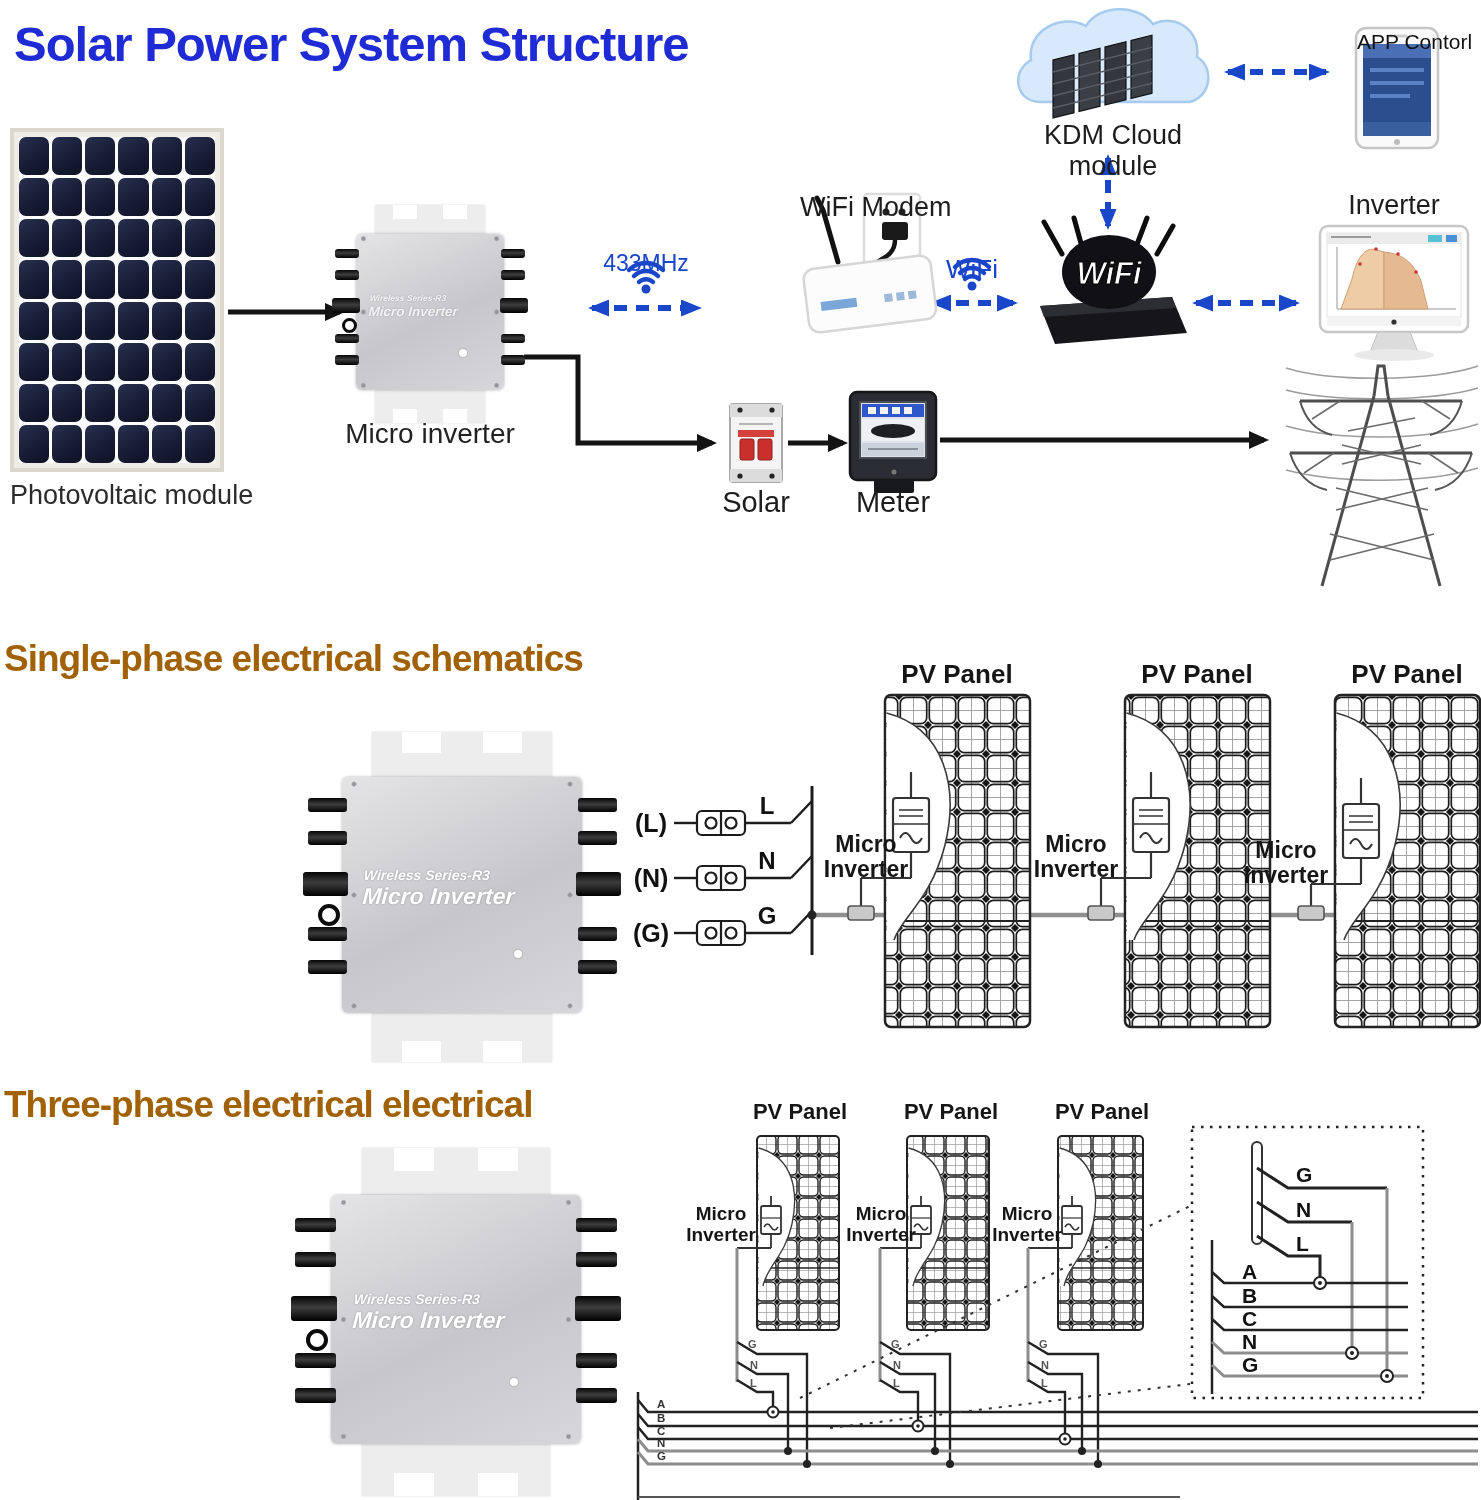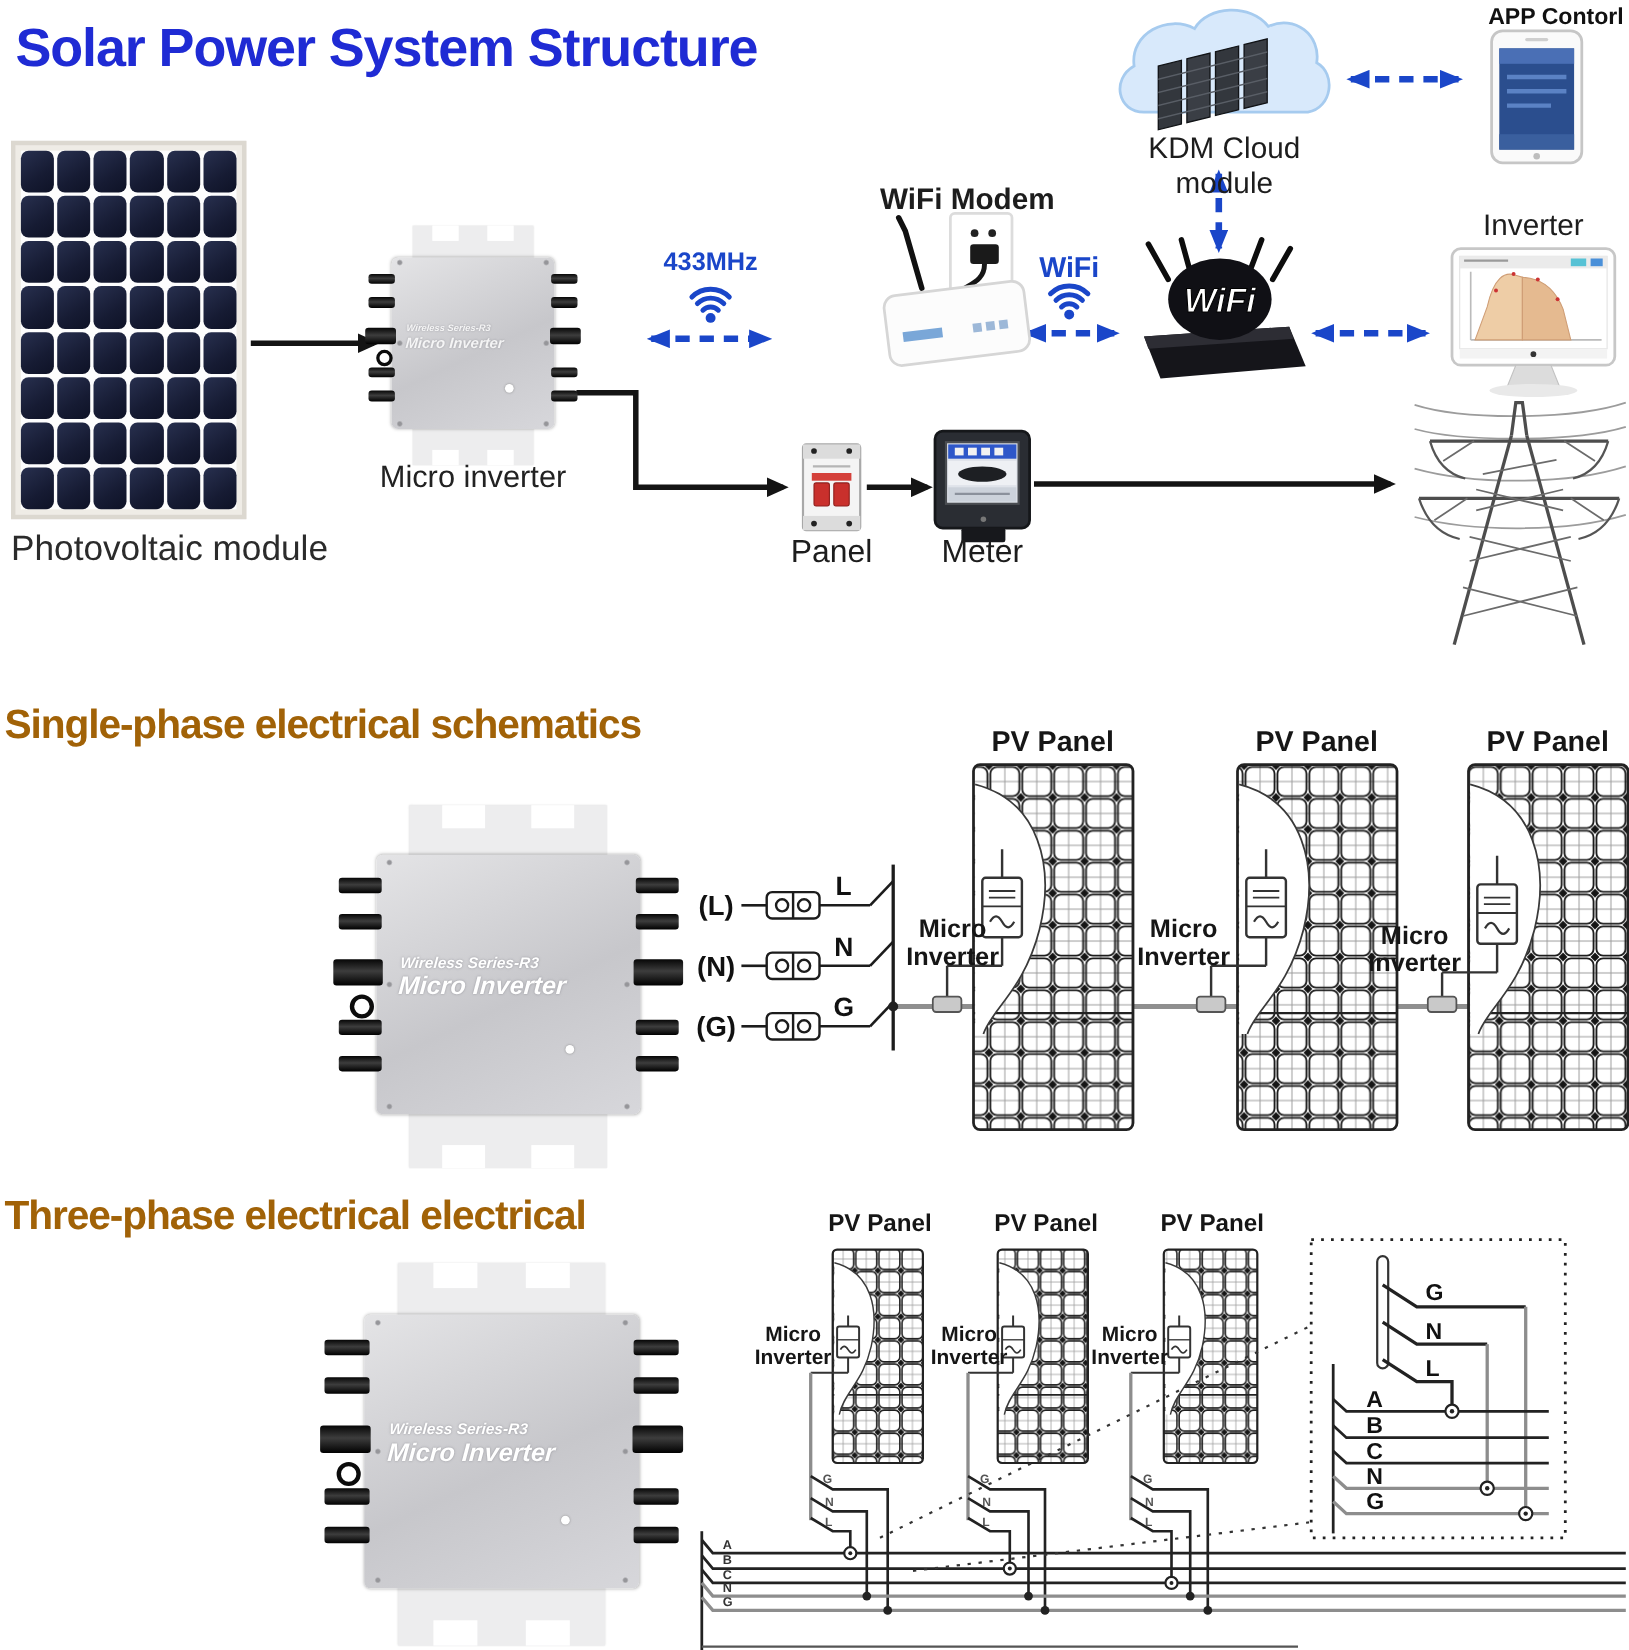--- a/index.html
+++ b/index.html
@@ -3,21 +3,21 @@
 <meta charset="utf-8">
 <style>
   html,body{margin:0;padding:0;background:#fff;}
   body{font-family:"Liberation Sans",sans-serif;color:#111;}
   .page{position:relative;width:1481px;height:1500px;background:#fff;overflow:hidden;}
   svg text{font-family:"Liberation Sans",sans-serif;}
 
   .abs{position:absolute;}
   .lbl{position:absolute;color:#1c1c1c;}
   .ctr{text-align:center;}
-  .b{font-weight:bold;}
+  .b{font-weight:normal;margin-top:26px;}
 
   .title{left:14px;top:16px;font-size:49px;font-weight:bold;color:#1f2bd4;letter-spacing:-1px;}
   .heading{left:4px;font-size:37px;font-weight:bold;color:#a16207;letter-spacing:-1px;}
 
   
   .solar{left:10px;top:128px;width:214px;height:344px;background:#efece6;border:4px solid #dcd8d0;box-sizing:border-box;padding:5px;}
   .solar .cells{width:100%;height:100%;display:grid;grid-template-columns:repeat(6,1fr);grid-template-rows:repeat(8,1fr);gap:3px;background:#fdfdfd;}
   .solar .cells div{background:linear-gradient(145deg,#28304f 0%,#161b33 60%,#0e1226 100%);border-radius:7px;}
 
   .blue{color:#1a46c9;}
@@ -506,21 +506,21 @@
         <div></div>
         <div></div>
         <div></div>
         <div></div>
         <div></div>
         <div></div>
         <div></div>
         <div></div>
     </div>
   </div>
-  <div class="lbl z2" style="left:10px;top:480px;font-size:32px;color:#2b2b2b;">Photovoltaic module</div>
+  <div class="lbl z2" style="left:10px;top:480px;font-size:27px;color:#2b2b2b;">Photovoltaic module</div>
 
   <div class="inv inv-top" style="left:338px;top:205px;width:184px;height:218px;">
     <div class="plate"></div>
     <div class="notch nt1"></div>
       <div class="notch nt2"></div>
       <div class="notch nb1"></div>
       <div class="notch nb2"></div>
     <div class="body"></div>
     <div class="c cl r1"></div>
       <div class="c cl r2"></div>
@@ -540,21 +540,21 @@
     <div class="led"></div>
   </div>
   <div class="lbl ctr z2" style="left:335px;top:418px;width:190px;font-size:28px;color:#222;">Micro inverter</div>
 
   <div class="lbl ctr b blue z2" style="left:596px;top:224px;width:100px;font-size:23px;">433MHz</div>
   <div class="lbl b z2" style="left:800px;top:166px;font-size:27px;color:#1d1d1d;">WiFi Modem</div>
   <div class="lbl ctr b blue z2" style="left:922px;top:228px;width:100px;font-size:26px;">WiFi</div>
   <div class="lbl ctr z2" style="left:1022px;top:120px;width:182px;font-size:27px;color:#1d1d1d;">KDM Cloud module</div>
   <div class="lbl ctr b z2" style="left:1348px;top:4px;width:133px;font-size:21px;color:#111;">APP Contorl</div>
   <div class="lbl ctr z2" style="left:1324px;top:190px;width:140px;font-size:27px;color:#1d1d1d;">Inverter</div>
-  <div class="lbl ctr z2" style="left:706px;top:486px;width:100px;font-size:29px;color:#1d1d1d;">Panel</div>
+  <div class="lbl ctr z2" style="left:706px;top:486px;width:100px;font-size:29px;color:#1d1d1d;">Solar</div>
   <div class="lbl ctr z2" style="left:848px;top:486px;width:90px;font-size:29px;color:#1d1d1d;">Meter</div>
 
   <div class="lbl heading z2" style="top:638px;">Single-phase electrical schematics</div>
 
   <div class="inv inv-mid" style="left:312px;top:732px;width:300px;height:330px;">
     <div class="plate"></div>
     <div class="notch nt1"></div>
       <div class="notch nt2"></div>
       <div class="notch nb1"></div>
       <div class="notch nb2"></div>

